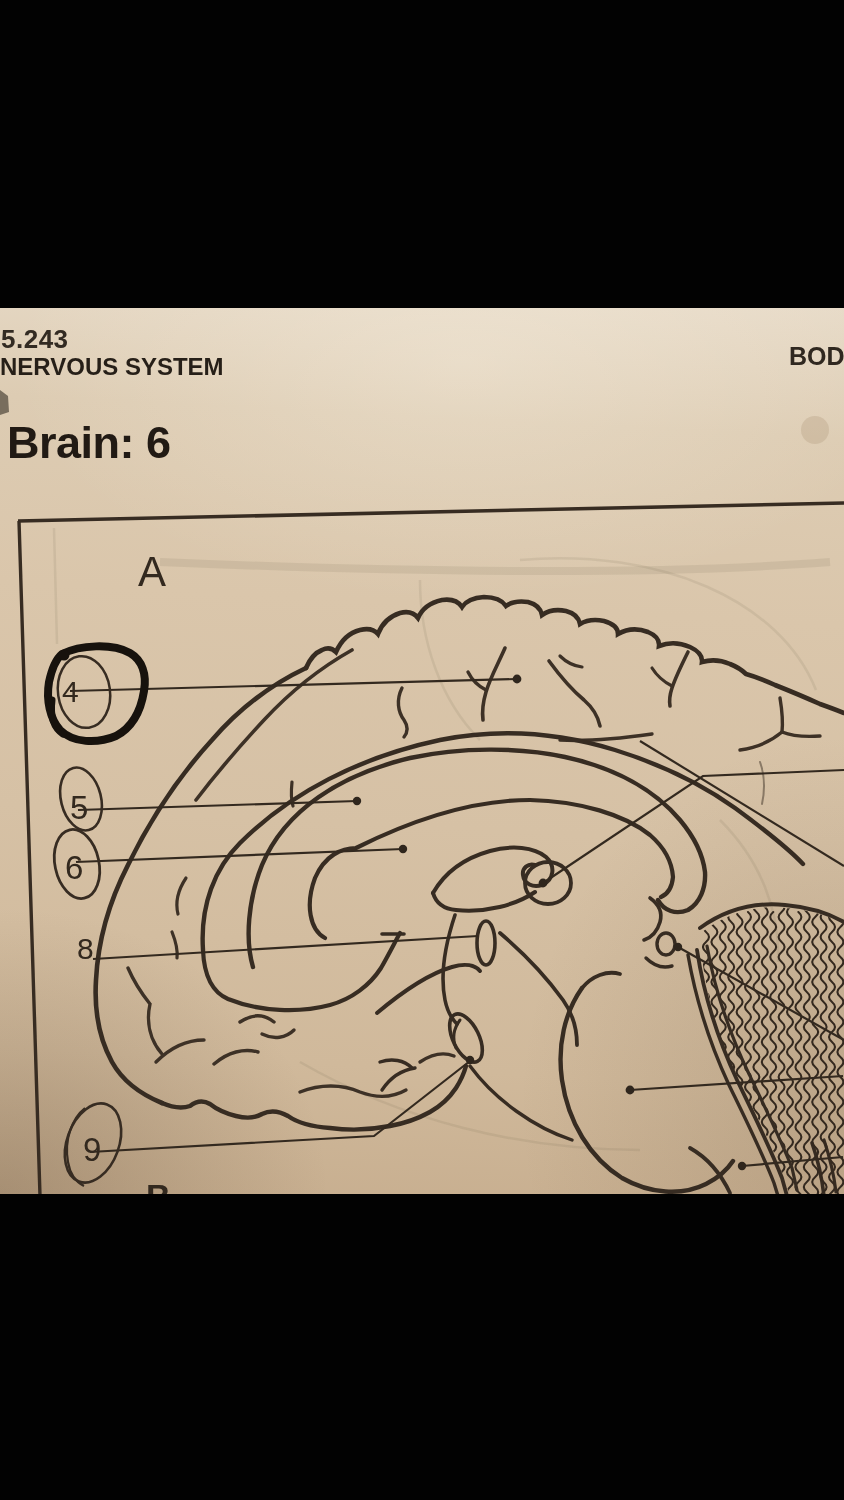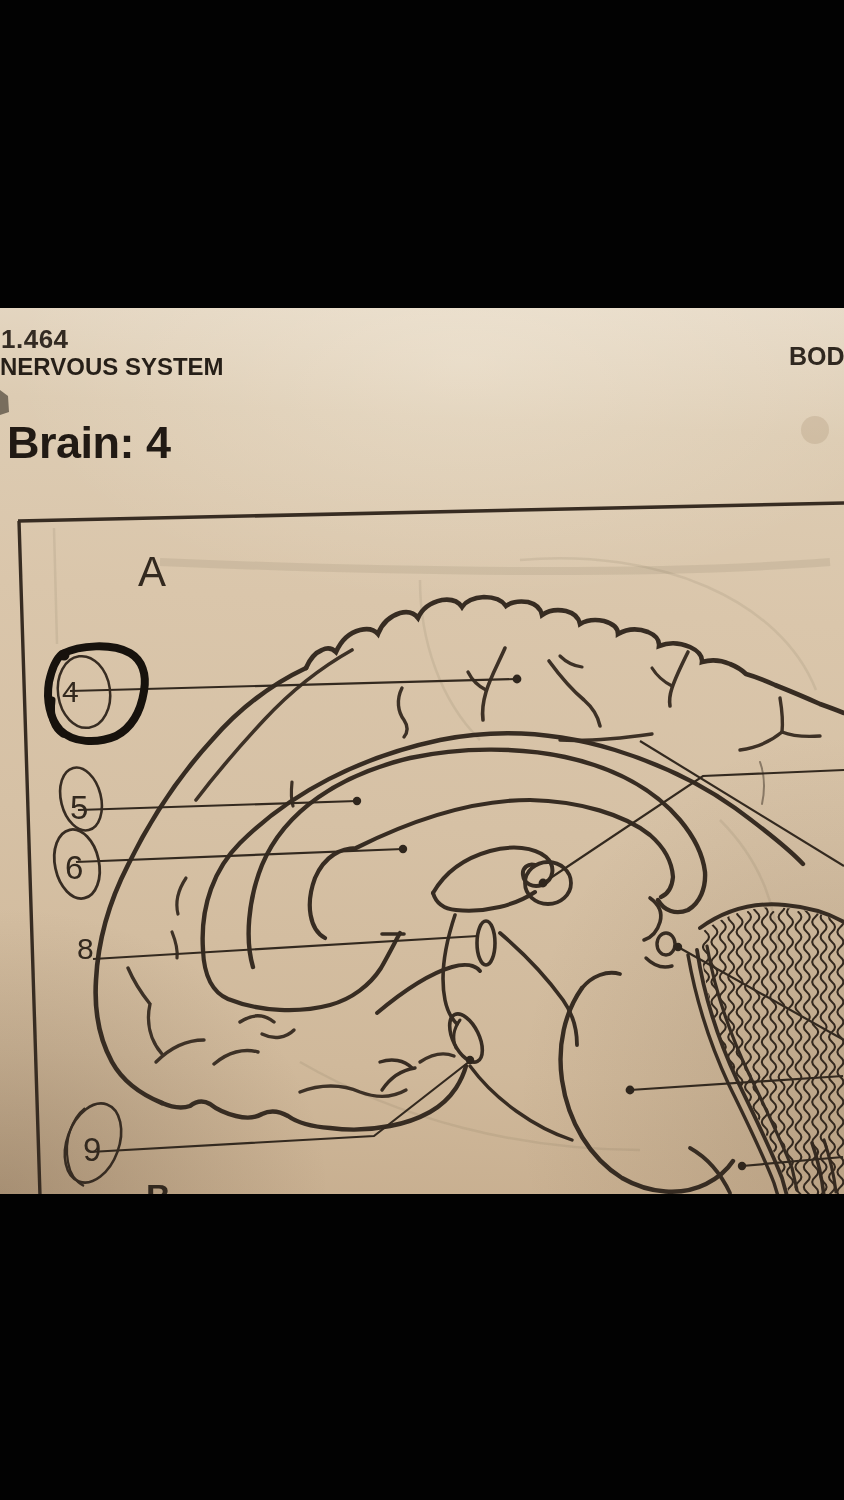--- a/index.html
+++ b/index.html
@@ -30,24 +30,24 @@
   #arborvitae path{fill:none;stroke:#34291f;stroke-width:2.1;}
   .ghost{stroke:#6e604e;fill:none;opacity:.12;}
 </style>
 </head>
 <body>
 
 <div class="photo">
 
   <div class="paper"></div>
 
-  <div class="txt catalog">1.464</div>
+  <div class="txt catalog">5.243</div>
   <div class="txt series">NERVOUS SYSTEM</div>
   <div class="txt corner">BODY</div>
-  <div class="txt title">Brain: 4</div>
+  <div class="txt title">Brain: 6</div>
 
   <svg class="draw" width="844" height="1500" viewBox="0 0 844 1500">
     <defs>
       <clipPath id="cbClip">
         <path d="M 702,932 C 728,912 756,905 786,908 C 810,910 830,916 844,924 L 844,1196 L 790,1196 C 778,1158 762,1124 742,1088 C 722,1050 708,1004 702,958 Z"></path>
       </clipPath>
     </defs>
 
     <g>
       <path class="ghost" d="M 520,560 C 660,548 780,600 816,690" stroke-width="2.5"></path>

